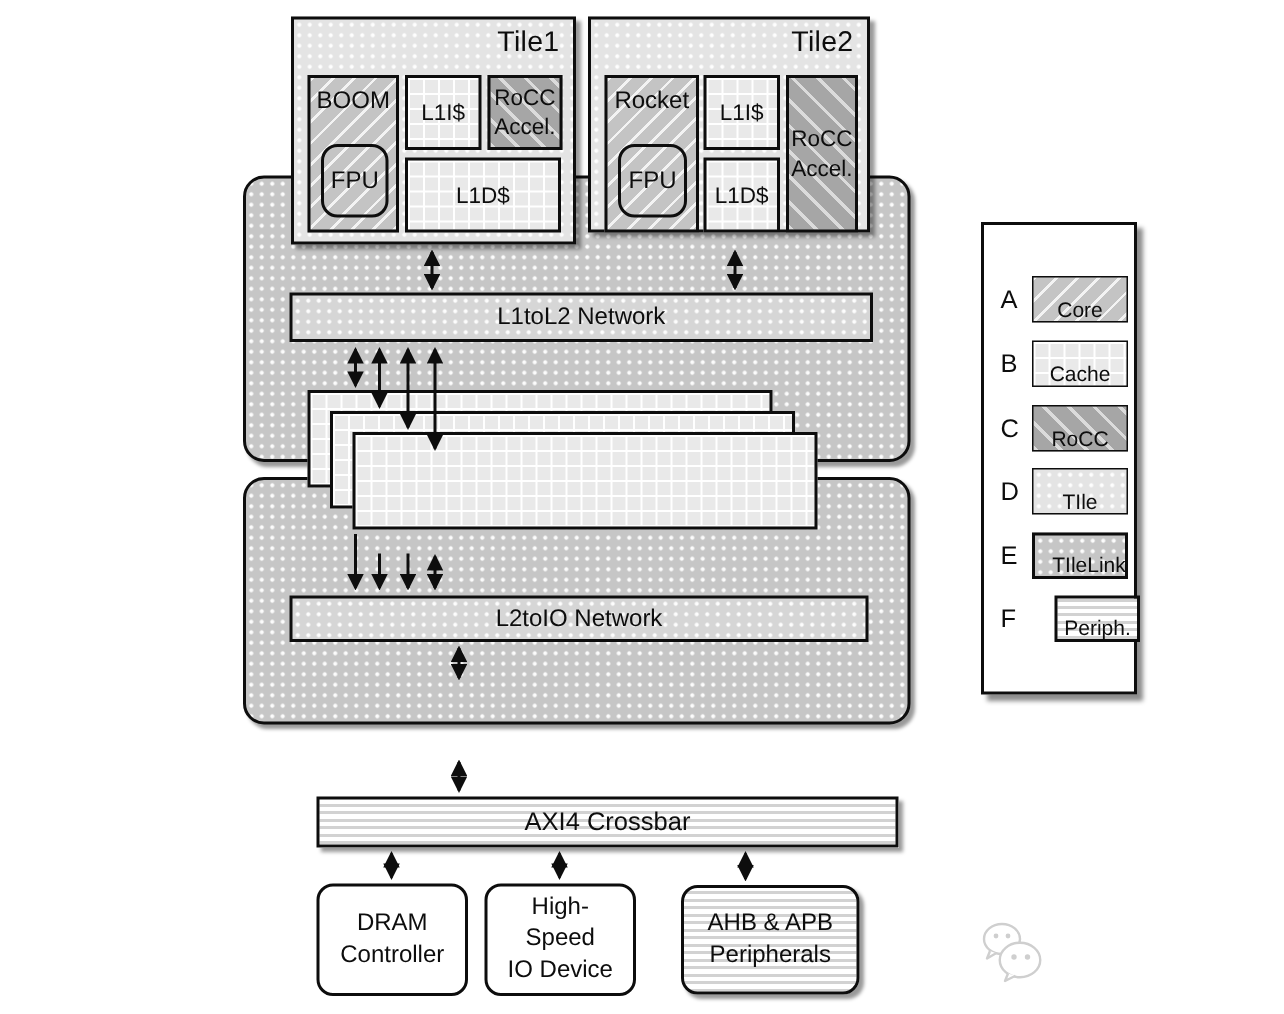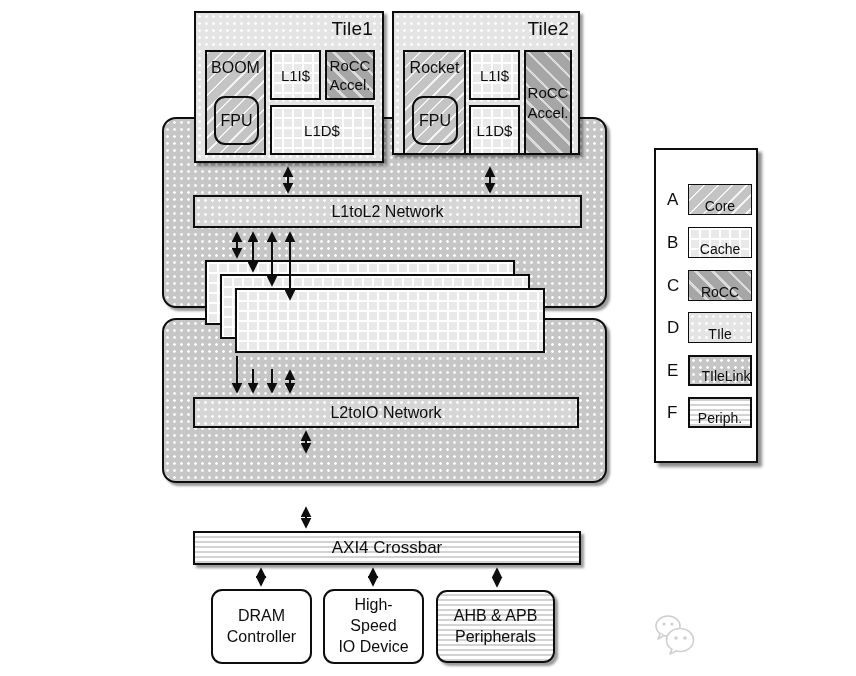--- a/index.html
+++ b/index.html
@@ -51,20 +51,21 @@
     background-image:repeating-linear-gradient(45deg, rgba(255,255,255,.6) 0 2.2px, rgba(255,255,255,0) 2.2px 12px);
   }
   .pat-grid{
     background-color:var(--cache-bg);
     background-image:linear-gradient(rgba(255,255,255,1) 1.6px, rgba(255,255,255,0) 1.6px),
                      linear-gradient(90deg, rgba(255,255,255,1) 1.6px, rgba(255,255,255,0) 1.6px);
     background-size:10px 10px;
   }
   .pat-stripes{
     background:repeating-linear-gradient(0deg, var(--stripe-line) 0 2px, #ffffff 2px 5px);
+    margin-left:18px;
   }
   
   .center{display:flex;align-items:center;justify-content:center;text-align:center;}
   .tile-name{position:absolute;top:5px;right:9px;font-size:19px;letter-spacing:.2px;}
   .lbl16{font-size:16px;border-radius:11px;}
   .lbl15{font-size:15px;}
   .core-box{text-align:center;padding-top:7px;font-size:16px;}
   .net-bar{font-size:16px;}
   .bank-label{position:absolute;left:14px;top:11px;font-size:16px;}
   .two-line{line-height:1.3;}

